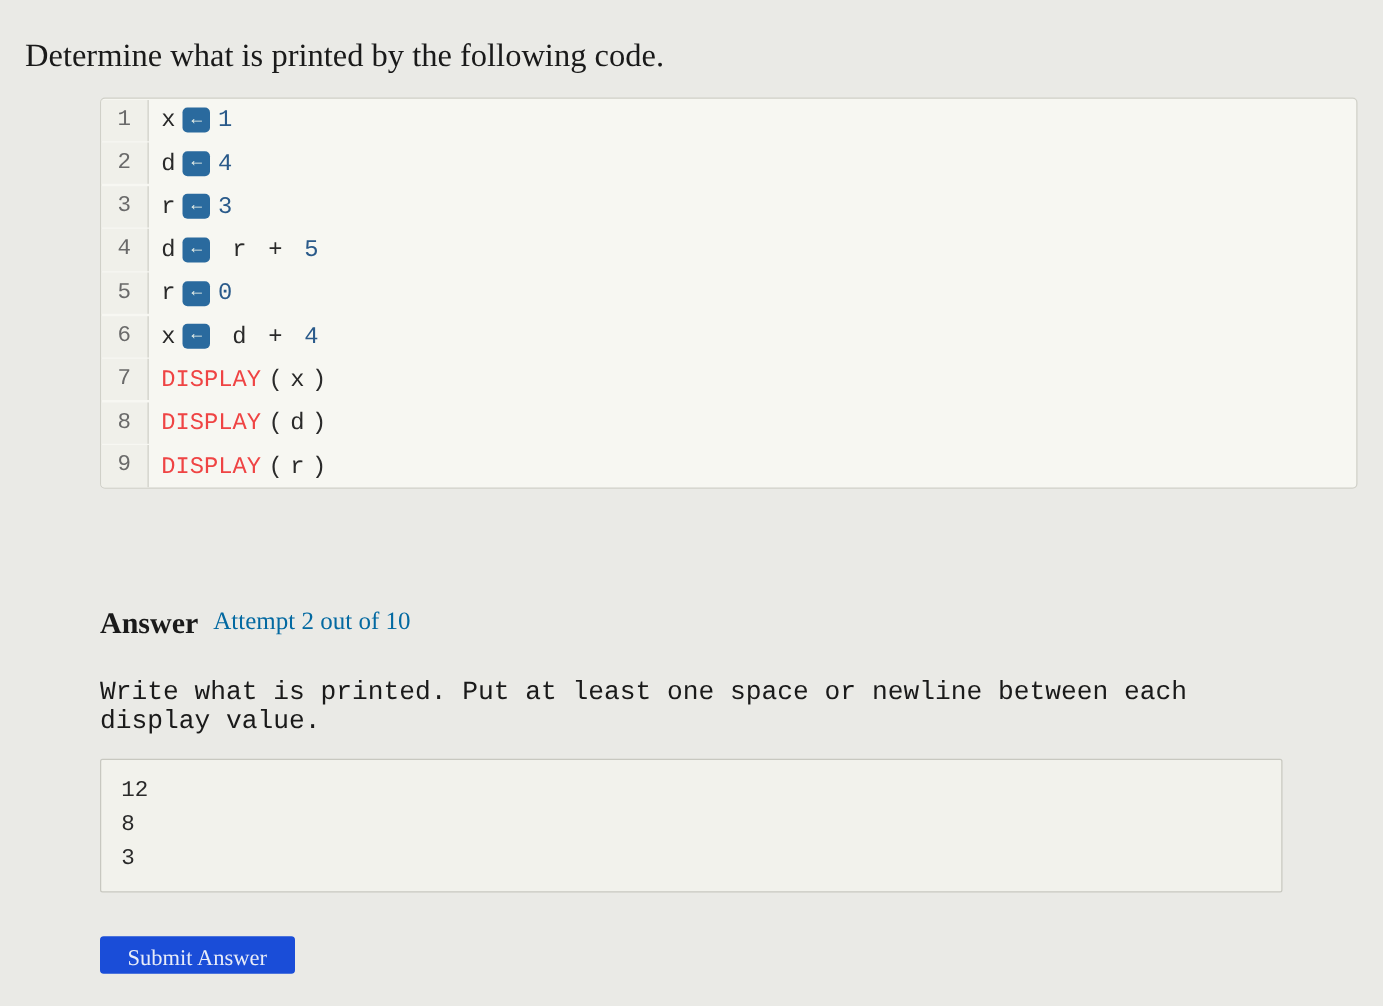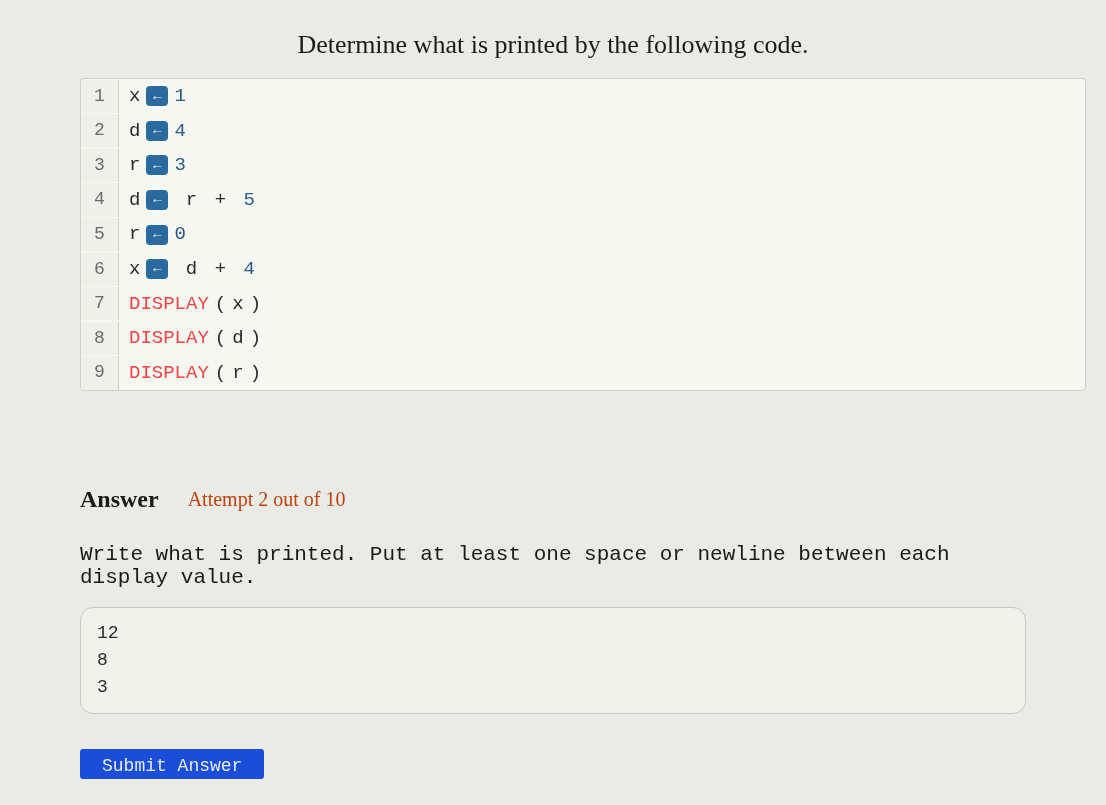--- a/index.html
+++ b/index.html
@@ -12,21 +12,20 @@
       background: #eaeae6;
       width: 1106px;
       height: 805px;
       padding: 30px 20px 0 20px;
       color: #2a2a2a;
     }
     .question-text {
       font-size: 26px;
       margin-bottom: 18px;
       color: #1a1a1a;
-      text-align: center;
     }
     .code-block {
       background: #f7f7f2;
       border: 1px solid #d0d0c8;
       border-radius: 4px;
       margin: 0 0 0 60px;
       font-family: 'Courier New', Courier, monospace;
       font-size: 19px;
       line-height: 1.4;
       overflow: hidden;
@@ -76,59 +75,59 @@
     }
     .paren {
       color: #2a2a2a;
     }
     .answer-section {
       margin-top: 95px;
       padding: 0 60px;
     }
     .answer-header {
       display: flex;
-      align-items: center;
-      gap: 29px;
+      align-items: flex-start;
+      gap: 12px;
       margin-bottom: 30px;
     }
     .answer-label {
       font-size: 24px;
       font-weight: bold;
       color: #1a1a1a;
     }
     .attempt-text {
       font-size: 20px;
-      color: #c2410c;
+      color: #0369a1;
     }
     .instruction-text {
       font-size: 21px;
       color: #1a1a1a;
       margin-bottom: 18px;
       font-family: Liberation Mono, monospace;
     }
     .answer-input {
       background: #f2f2ec;
       border: 1px solid #c8c8c0;
-      border-radius: 13px;
+      border-radius: 2px;
       width: 100%;
       padding: 12px 16px;
       font-family: 'Courier New', Courier, monospace;
       font-size: 18px;
       color: #2a2a2a;
       min-height: 100px;
       white-space: pre-line;
       line-height: 1.5;
     }
     .submit-button {
       margin-top: 35px;
       background: #1a4dd8;
       color: #e8ecf8;
       border: none;
       padding: 10px 22px 6px 22px;
-      font-family: Liberation Mono, monospace;
+      font-family: Liberation Serif, serif;
       font-size: 18px;
       border-radius: 3px;
       cursor: pointer;
       height: 30px;
       overflow: hidden;
       line-height: 14px;
     }
   </style>
 </head>
 <body>

